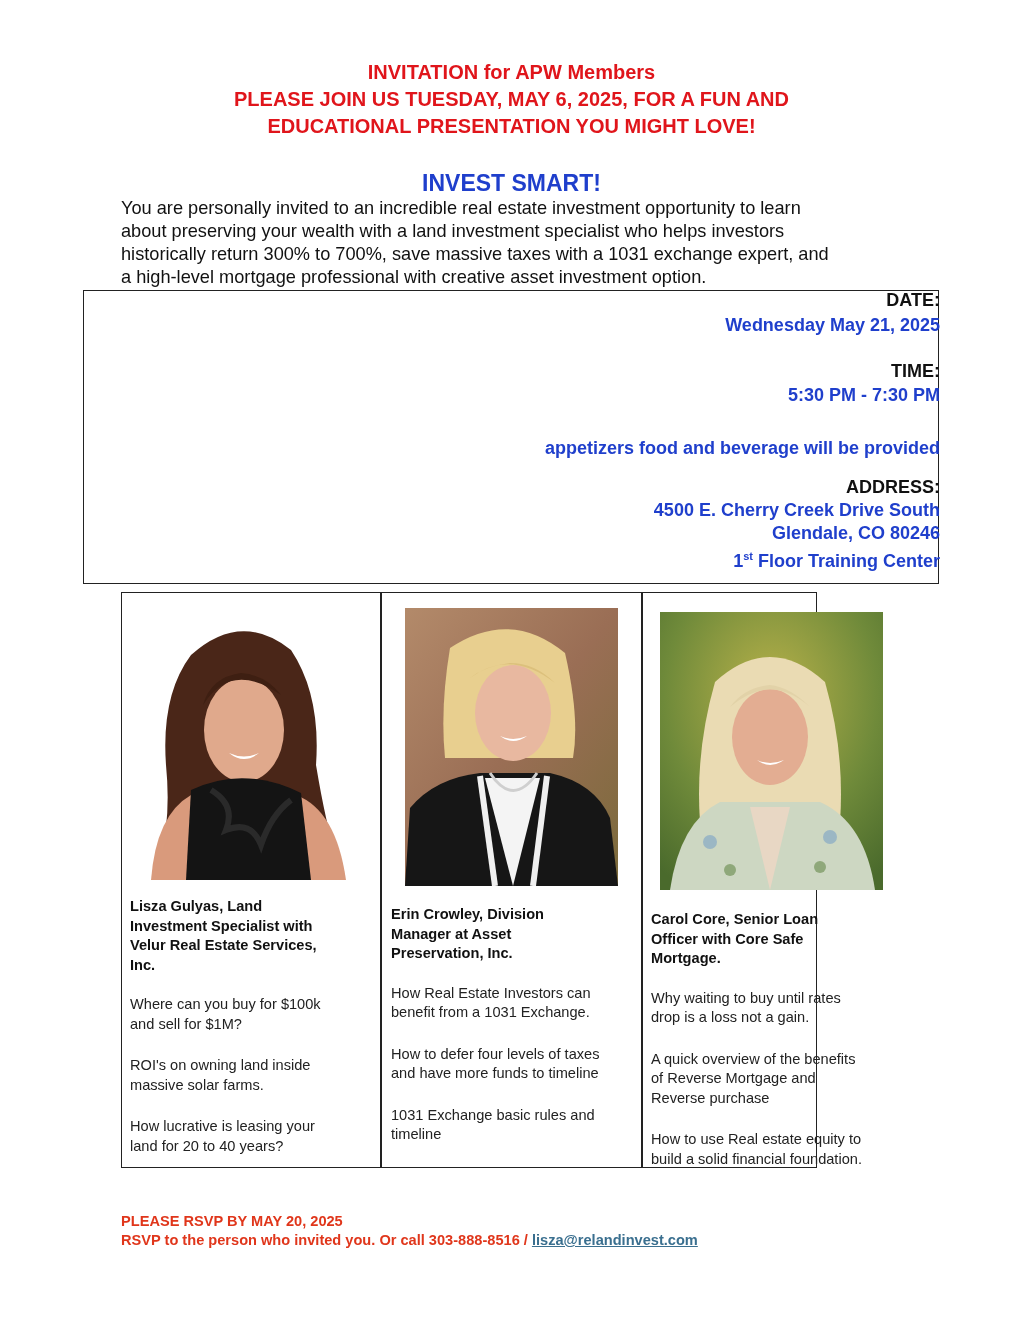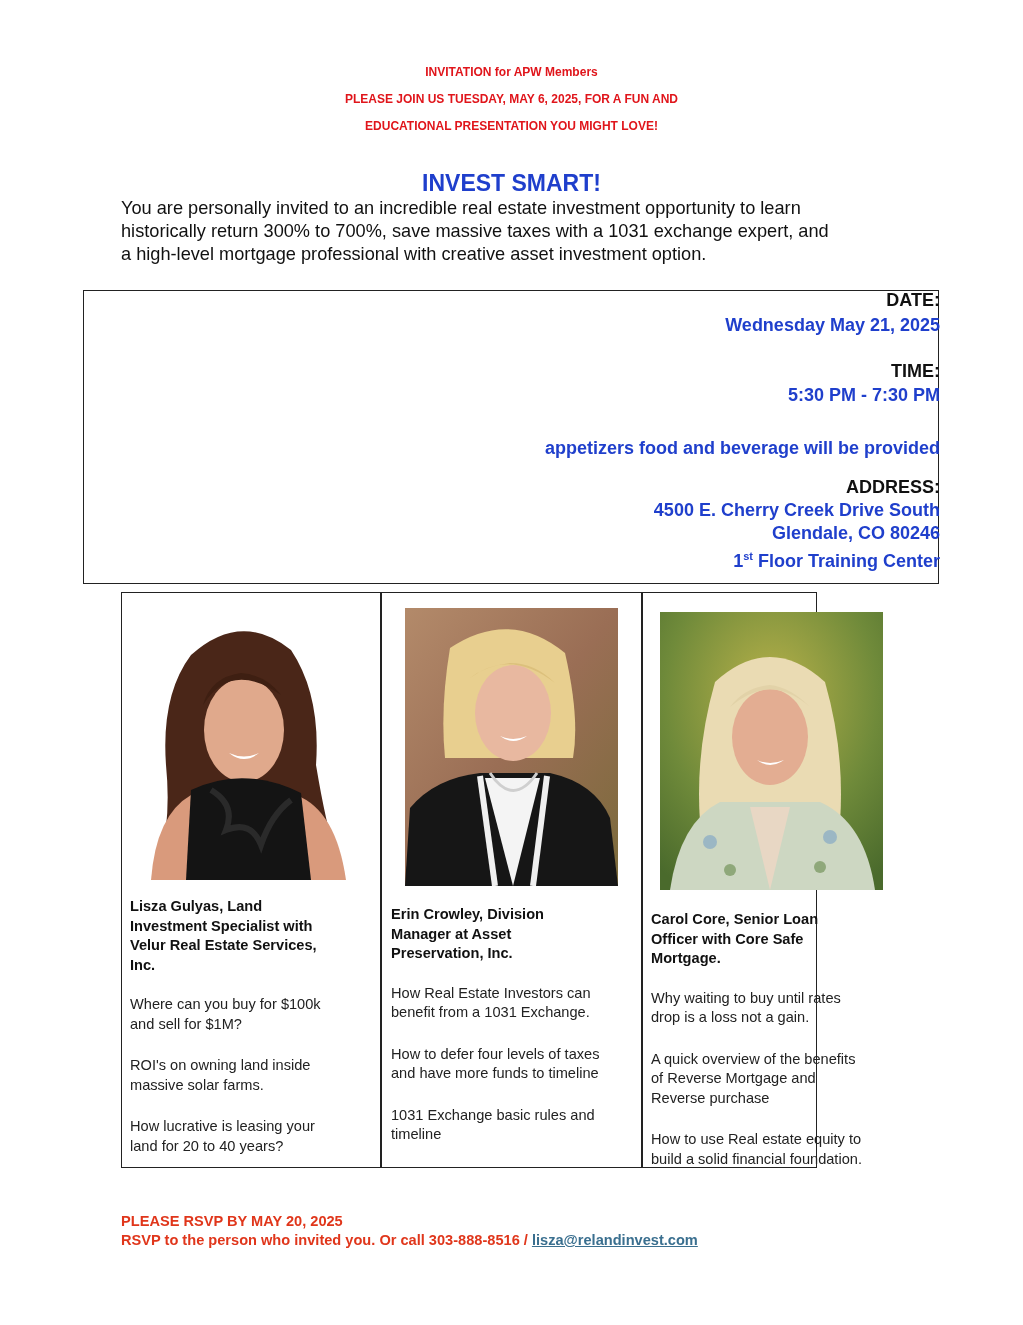--- a/index.html
+++ b/index.html
@@ -2,21 +2,21 @@
 <html><head>
 <meta charset="utf-8">
 <style>
   html, body { margin: 0; padding: 0; background: #ffffff; }
   body { width: 1023px; height: 1325px; position: relative; overflow: hidden;
          font-family: "Liberation Sans", sans-serif; color: #111; }
   .abs { position: absolute; }
   .center { text-align: center; }
   .red { color: #e0151b; }
   .blue { color: #1f3fcc; }
-  .hdr { left: 0; width: 1023px; font-weight: bold; font-size: 12px; line-height: 27px; }
+  .hdr { left: 0; width: 1023px; font-weight: bold; font-size: 20px; line-height: 27px; }
   .intro { left: 121px; top: 197px; width: 800px; font-size: 18.2px; line-height: 23px; color: #111; }
   .infobox { left: 83px; top: 290px; width: 856px; height: 294px; border: 1.5px solid #222; box-sizing: border-box; }
   .info-line { left: 0; width: 856px; text-align: right; font-size: 18px; line-height: 23px; font-weight: bold; }
   .info-note { font-weight: normal; color: #111; }
   .lbl { color: #111; }
   .table { left: 121px; top: 592px; width: 696px; height: 576px; border: 1.5px solid #222; box-sizing: border-box; }
   .vdiv { top: 0; width: 1.5px; height: 100%; background: #222; }
   .photo { overflow: hidden; }
   .sp-name { font-weight: bold; font-size: 14.6px; line-height: 19.5px; color: #111; }
   .sp-text { font-size: 14.6px; line-height: 19.5px; color: #222; }
@@ -27,20 +27,21 @@
 <body>
 
 <div class="abs hdr center red" style="top:59px;">INVITATION for APW Members</div>
 <div class="abs hdr center red" style="top:86px;">PLEASE JOIN US TUESDAY, MAY 6, 2025, FOR A FUN AND</div>
 <div class="abs hdr center red" style="top:113px;">EDUCATIONAL PRESENTATION YOU MIGHT LOVE!</div>
 
 <div class="abs center blue" style="left:0;width:1023px;top:168px;font-size:23px;font-weight:bold;line-height:30px;">INVEST SMART!</div>
 
 <div class="abs intro">
   <div>You are personally invited to an incredible real estate investment opportunity to learn</div>
+  <div>about preserving your wealth with a land investment specialist who helps investors</div>
   <div>historically return 300% to 700%, save massive taxes with a 1031 exchange expert, and</div>
   <div>a high-level mortgage professional with creative asset investment option.</div>
 </div>
 
 <div class="abs infobox">
   <div class="abs info-line lbl" style="top:-2px;">DATE:</div>
   <div class="abs info-line blue" style="top:23px;">Wednesday May 21, 2025</div>
   <div class="abs info-line lbl" style="top:69px;">TIME:</div>
   <div class="abs info-line blue" style="top:93px;">5:30 PM - 7:30 PM</div>
   <div class="abs info-line blue" style="top:116px;margin-top:30px;">appetizers food and beverage will be provided</div>

